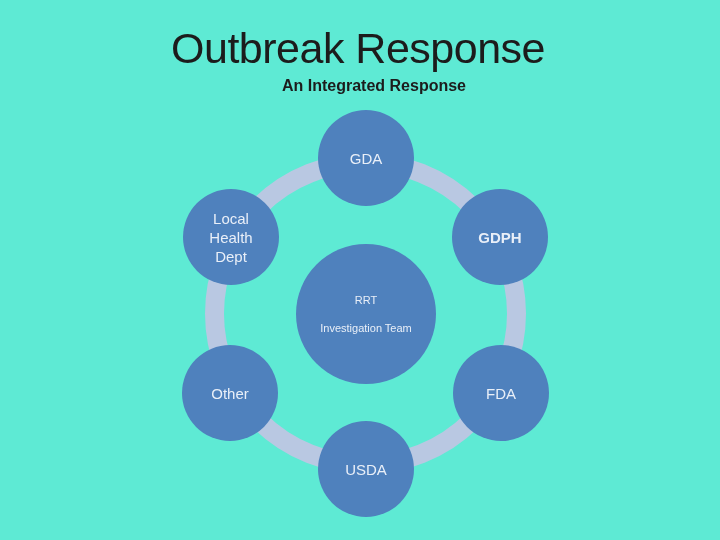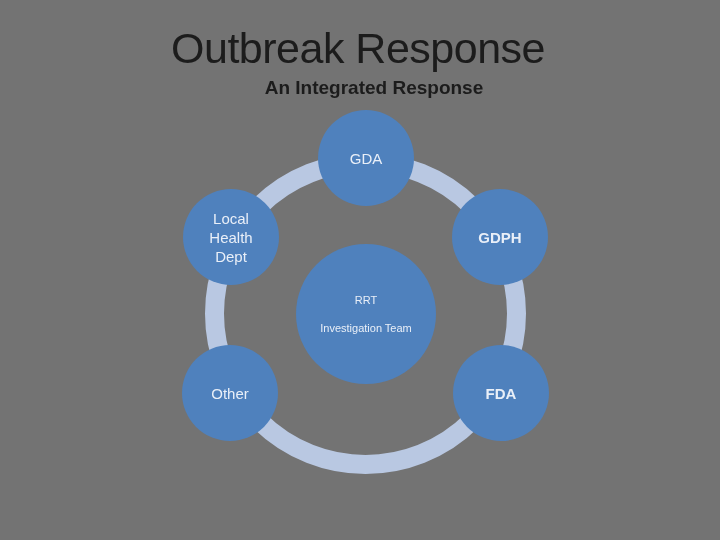--- a/index.html
+++ b/index.html
@@ -4,21 +4,21 @@
 <style>
   html, body {
     margin: 0;
     padding: 0;
     background: #ffffff;
   }
   .slide {
     position: relative;
     width: 720px;
     height: 540px;
-    background: #737373;
+    background: #5eead4;
     overflow: hidden;
     font-family: "Liberation Sans", sans-serif;
   }
   .title {
     position: absolute;
     top: 24px;
     left: 0;
     width: 716px;
     text-align: center;
     font-size: 43px;
@@ -26,21 +26,21 @@
     letter-spacing: -0.5px;
     color: var(--title-text, #1c1c1c);
     white-space: nowrap;
   }
   .subtitle {
     position: absolute;
     top: 77px;
     left: 28px;
     width: 692px;
     text-align: center;
-    font-size: 19px;
+    font-size: 16px;
     font-weight: 600;
     color: var(--title-text, #1c1c1c);
     white-space: nowrap;
   }
   .diagram {
     position: absolute;
     inset: 0;
   }
   .ring {
     position: absolute;
@@ -85,21 +85,21 @@
     max-width: 112px;
     text-align: right;
   }
   .node .wrap-label {
     display: block;
     max-width: 64px;
   }
   
   .pos-top         { left: 318px; top: 110px; }
   .pos-upper-right { left: 452px; top: 189px; font-weight: bold; }
-  .pos-lower-right { left: 453px; top: 345px; font-weight: bold; }
+  .pos-lower-right { left: 453px; top: 345px; }
   .pos-bottom      { left: 318px; top: 421px; }
   .pos-lower-left  { left: 182px; top: 345px; }
   .pos-upper-left  { left: 183px; top: 189px; }
 </style>
 </head>
 <body>
 
 <div class="slide" style="--node-fill: #4f81bd; --ring: #b9c8e2; --node-text: #e9eff8; --title-text: #1c1c1c;">
 
   <div class="title">Outbreak Response</div>
@@ -115,20 +115,23 @@
     </div>
 
     <div class="node satellite pos-upper-right">
       <span>GDPH</span>
     </div>
 
     <div class="node satellite pos-lower-right">
       <span>FDA</span>
     </div>
 
+    <div class="node satellite pos-bottom">
+      <span>USDA</span>
+    </div>
 
     <div class="node satellite pos-lower-left">
       <span>Other</span>
     </div>
 
     <div class="node satellite pos-upper-left">
       <span class="wrap-label">Local Health Dept</span>
     </div>
 
     <div class="node center">

